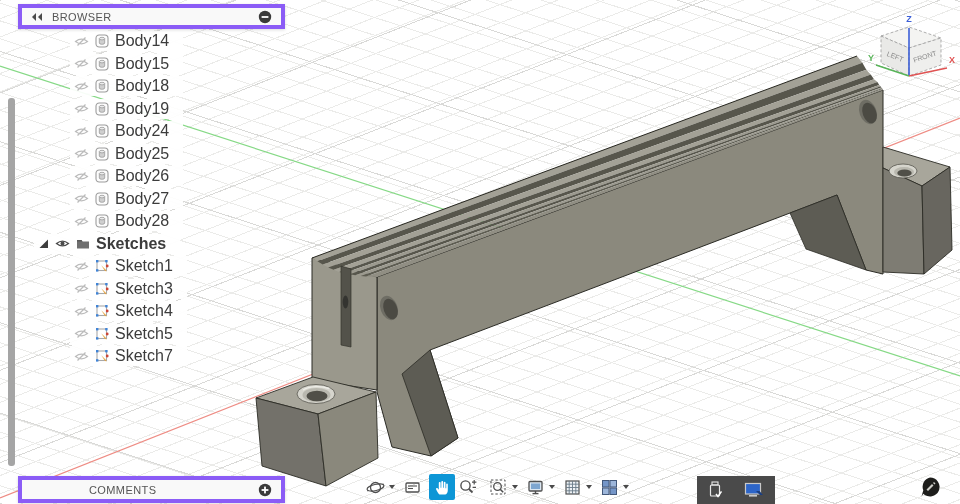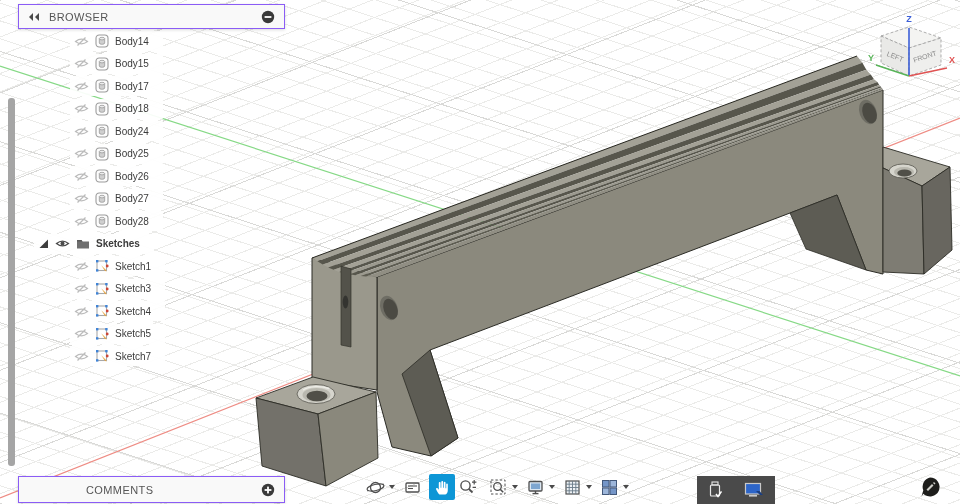--- a/index.html
+++ b/index.html
@@ -8,41 +8,41 @@
   
   #viewport{position:absolute;inset:0;background-color:#ffffff;
     background-image:
       repeating-linear-gradient(18deg,#d9d9d7 0px,#d9d9d7 1px,transparent 1px,transparent 86px),
       repeating-linear-gradient(158.5deg,#d9d9d7 0px,#d9d9d7 1px,transparent 1px,transparent 86px),
       repeating-linear-gradient(18deg,#ebebe9 0px,#ebebe9 1px,transparent 1px,transparent 17px),
       repeating-linear-gradient(158.5deg,#ebebe9 0px,#ebebe9 1px,transparent 1px,transparent 17px);}
   #scene{position:absolute;inset:0;}
   
   .float-bar{position:absolute;left:18px;width:267px;height:25px;background:#f9f9f9;
-    border:1px solid #8b5cf6;box-sizing:border-box;box-shadow:0 1px 3px rgba(0,0,0,.14);
+    border:4px solid #8b5cf6;box-sizing:border-box;box-shadow:0 1px 3px rgba(0,0,0,.14);
     display:flex;align-items:center;padding:0 9px;z-index:30;}
   #browser-header{top:4px;}
   #comments-bar{top:476px;height:27px;}
   .bar-title{font-size:11px;color:#555;letter-spacing:.4px;margin-left:9px;}
   .bar-right{margin-left:auto;display:flex;align-items:center;}
   #browser-rows{position:absolute;left:18px;top:30px;z-index:25;}
   .row{height:22.5px;display:flex;align-items:center;}
   .strip{display:inline-flex;align-items:center;gap:6px;height:20px;
     background:rgba(255,255,255,.93);padding:0 14px 0 4px;border-radius:1px;}
   .row.t-body .strip,.row.t-sketch .strip{margin-left:52px;}
   .row.t-folder .strip{margin-left:16px;font-weight:bold;}
   .row .expander{display:none;width:11px;height:11px;}
   .row.t-folder .expander{display:inline-block;}
   .row .eye-on{display:none}.row .eye-off{display:none}
   .row.vis .eye-on{display:inline-block}.row.hid .eye-off{display:inline-block}
   .row .ticon{display:none;width:14px;height:14px;}
   .row.t-body .icon-body{display:inline-block}
   .row.t-sketch .icon-sketch{display:inline-block}
   .row.t-folder .icon-folder{display:inline-block}
-  .row .label{font-size:10px;color:#3c3c3c;white-space:nowrap;}
+  .row .label{font-size:16px;color:#3c3c3c;white-space:nowrap;}
   #scrollbar-thumb{position:absolute;left:8px;top:98px;width:7px;height:368px;
     background:#a5a5a5;border-radius:3px;z-index:26;}
   
   #navbar{position:absolute;left:362px;top:474px;display:flex;align-items:center;z-index:30;}
   .nav-btn{width:26px;height:26px;display:flex;align-items:center;justify-content:center;border-radius:2px;}
   .nav-btn.active{background:#0d96d6;}
   .caret{width:0;height:0;border-left:3.5px solid transparent;border-right:3.5px solid transparent;
     border-top:4.5px solid #4a4a4a;margin:0 4px 0 1px;}
   .nav-gap{width:4px;}
   
@@ -194,38 +194,38 @@
           <path d="M1.5,5.5 Q7.5,0.8 13.5,5.5 Q7.5,10.2 1.5,5.5 Z" fill="none" stroke="#bcbcbc" stroke-width="1.2"></path>
           <line x1="3.5" y1="9.5" x2="11.5" y2="1.5" stroke="#bcbcbc" stroke-width="1.2"></line>
         </svg>
 
         <svg class="ticon icon-body" viewBox="0 0 14 14">
           <rect x="1" y="1" width="12" height="12" rx="3.2" fill="#fdfdfd" stroke="#9c9c9c" stroke-width="1.1"></rect>
           <path d="M4.3,4.6 v4.4 a2.7,1.3 0 0 0 5.4,0 v-4.4" fill="#cfcfcf" stroke="#919191" stroke-width=".7"></path>
           <ellipse cx="7" cy="4.6" rx="2.7" ry="1.3" fill="#ececec" stroke="#919191" stroke-width=".7"></ellipse>
         </svg>
 
-        <span class="label">Body17</span>
-      </span>
-    </div>
-      <div class="row t-body hid">
-      <span class="strip">
-
-        <svg class="eye-off" width="15" height="11" viewBox="0 0 15 11">
-          <path d="M1.5,5.5 Q7.5,0.8 13.5,5.5 Q7.5,10.2 1.5,5.5 Z" fill="none" stroke="#bcbcbc" stroke-width="1.2"></path>
-          <line x1="3.5" y1="9.5" x2="11.5" y2="1.5" stroke="#bcbcbc" stroke-width="1.2"></line>
-        </svg>
-
-        <svg class="ticon icon-body" viewBox="0 0 14 14">
-          <rect x="1" y="1" width="12" height="12" rx="3.2" fill="#fdfdfd" stroke="#9c9c9c" stroke-width="1.1"></rect>
-          <path d="M4.3,4.6 v4.4 a2.7,1.3 0 0 0 5.4,0 v-4.4" fill="#cfcfcf" stroke="#919191" stroke-width=".7"></path>
-          <ellipse cx="7" cy="4.6" rx="2.7" ry="1.3" fill="#ececec" stroke="#919191" stroke-width=".7"></ellipse>
-        </svg>
-
         <span class="label">Body18</span>
+      </span>
+    </div>
+      <div class="row t-body hid">
+      <span class="strip">
+
+        <svg class="eye-off" width="15" height="11" viewBox="0 0 15 11">
+          <path d="M1.5,5.5 Q7.5,0.8 13.5,5.5 Q7.5,10.2 1.5,5.5 Z" fill="none" stroke="#bcbcbc" stroke-width="1.2"></path>
+          <line x1="3.5" y1="9.5" x2="11.5" y2="1.5" stroke="#bcbcbc" stroke-width="1.2"></line>
+        </svg>
+
+        <svg class="ticon icon-body" viewBox="0 0 14 14">
+          <rect x="1" y="1" width="12" height="12" rx="3.2" fill="#fdfdfd" stroke="#9c9c9c" stroke-width="1.1"></rect>
+          <path d="M4.3,4.6 v4.4 a2.7,1.3 0 0 0 5.4,0 v-4.4" fill="#cfcfcf" stroke="#919191" stroke-width=".7"></path>
+          <ellipse cx="7" cy="4.6" rx="2.7" ry="1.3" fill="#ececec" stroke="#919191" stroke-width=".7"></ellipse>
+        </svg>
+
+        <span class="label">Body19</span>
       </span>
     </div>
       <div class="row t-body hid">
       <span class="strip">
 
         <svg class="eye-off" width="15" height="11" viewBox="0 0 15 11">
           <path d="M1.5,5.5 Q7.5,0.8 13.5,5.5 Q7.5,10.2 1.5,5.5 Z" fill="none" stroke="#bcbcbc" stroke-width="1.2"></path>
           <line x1="3.5" y1="9.5" x2="11.5" y2="1.5" stroke="#bcbcbc" stroke-width="1.2"></line>
         </svg>
 

